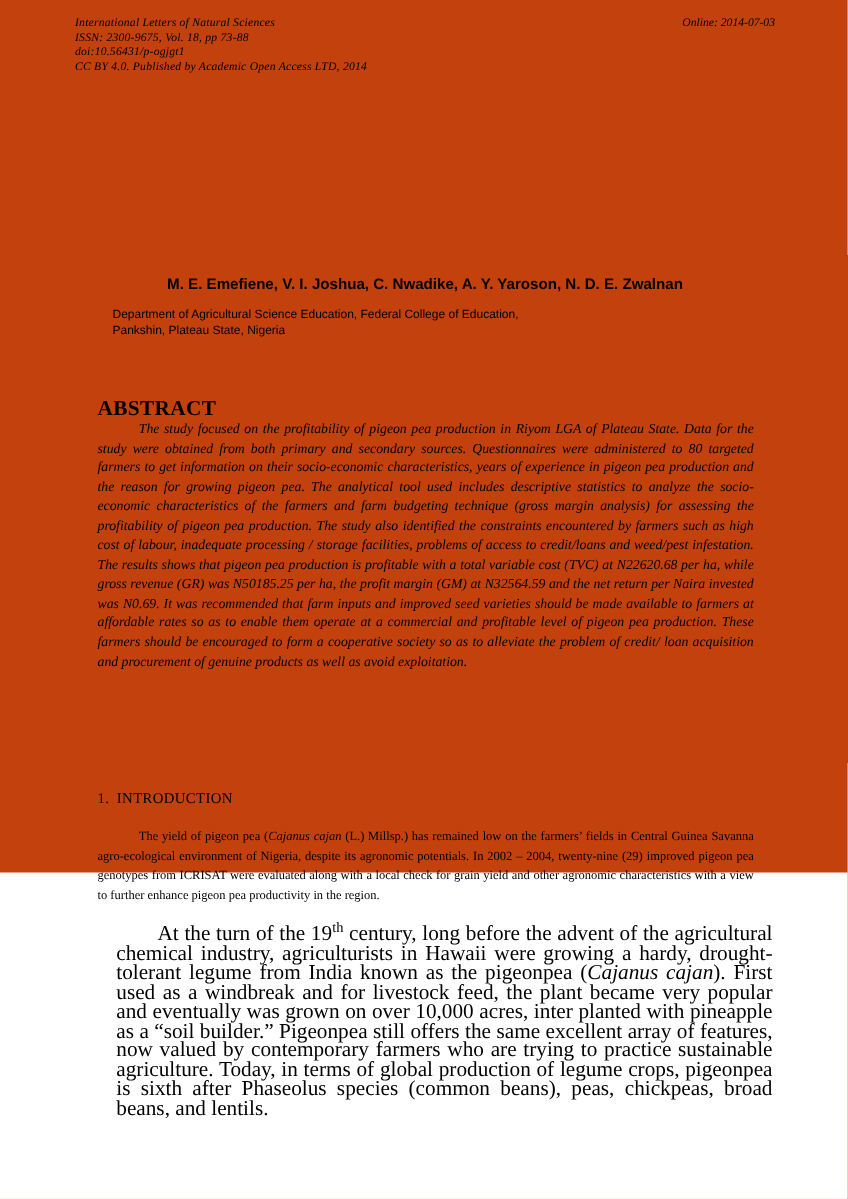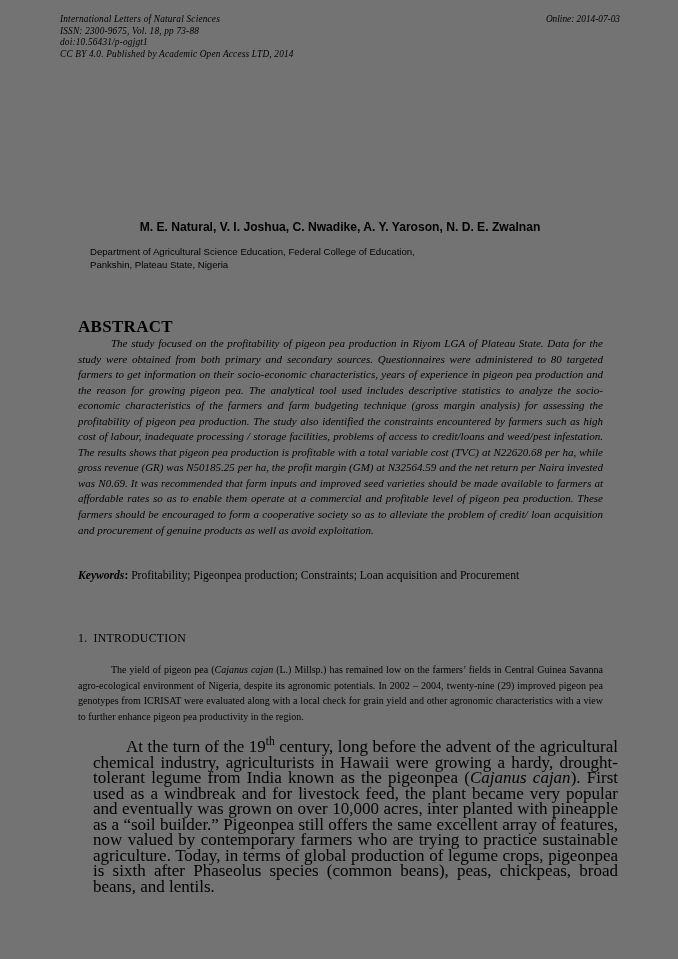--- a/index.html
+++ b/index.html
@@ -13,22 +13,22 @@
     position: relative;
     font-family: "Liberation Serif", "DejaVu Serif", serif;
     color: #000000;
     overflow: hidden;
   }
 
   .page {
     position: absolute;
     left: 0; top: 0;
     width: 678px;
-    height: 959px;
-    background: #737373;
+    height: 698px;
+    background: #c2410c;
   }
 
   
   .masthead {
     position: absolute;
     left: 60px;
     top: 14px;
     width: 560px;
   }
   .masthead-row {
@@ -181,30 +181,27 @@
     <div class="masthead-row">
       <div class="masthead-left">International Letters of Natural Sciences
 ISSN: 2300-9675, Vol. 18, pp 73-88
 doi:10.56431/p-ogjgt1
 CC BY 4.0. Published by Academic Open Access LTD, 2014</div>
       <div class="masthead-right">Online: 2014-07-03</div>
     </div>
   </div>
 
 
-  <div class="authors">M. E. Natural, V. I. Joshua, C. Nwadike, A. Y. Yaroson, N. D. E. Zwalnan</div>
+  <div class="authors">M. E. Emefiene, V. I. Joshua, C. Nwadike, A. Y. Yaroson, N. D. E. Zwalnan</div>
   <div class="affiliation">Department of Agricultural Science Education, Federal College of Education,
 Pankshin, Plateau State, Nigeria</div>
 
   <div class="abstract-heading">ABSTRACT</div>
   <div class="abstract-body">The study focused on the profitability of pigeon pea production in Riyom LGA of Plateau State. Data for the study were obtained from both primary and secondary sources. Questionnaires were administered to 80 targeted farmers to get information on their socio-economic characteristics, years of experience in pigeon pea production and the reason for growing pigeon pea. The analytical tool used includes descriptive statistics to analyze the socio-economic characteristics of the farmers and farm budgeting technique (gross margin analysis) for assessing the profitability of pigeon pea production. The study also identified the constraints encountered by farmers such as high cost of labour, inadequate processing / storage facilities, problems of access to credit/loans and weed/pest infestation. The results shows that pigeon pea production is profitable with a total variable cost (TVC) at N22620.68 per ha, while gross revenue (GR) was N50185.25 per ha, the profit margin (GM) at N32564.59 and the net return per Naira invested was N0.69. It was recommended that farm inputs and improved seed varieties should be made available to farmers at affordable rates so as to enable them operate at a commercial and profitable level of pigeon pea production. These farmers should be encouraged to form a cooperative society so as to alleviate the problem of credit/ loan acquisition and procurement of genuine products as well as avoid exploitation.</div>
 
-  <div class="keywords">
-    <span class="kw-label">Keywords</span><span class="kw-colon">:</span><span> Profitability; Pigeonpea production; Constraints; Loan acquisition and Procurement</span>
-  </div>
 
   <div class="section-heading">
     <span>1.</span><span class="num-gap"></span><span>INTRODUCTION</span>
   </div>
 
   <div class="intro-p1">
     <span>The yield of pigeon pea (</span><span class="it">Cajanus cajan</span><span> (L.) Millsp.) has remained low on the farmers’ fields in Central Guinea Savanna agro-ecological environment of Nigeria, despite its agronomic potentials. In 2002 – 2004, twenty-nine (29) improved pigeon pea genotypes from ICRISAT were evaluated along with a local check for grain yield and other agronomic characteristics with a view to further enhance pigeon pea productivity in the region.</span>
   </div>
 
   <div class="intro-p2">

